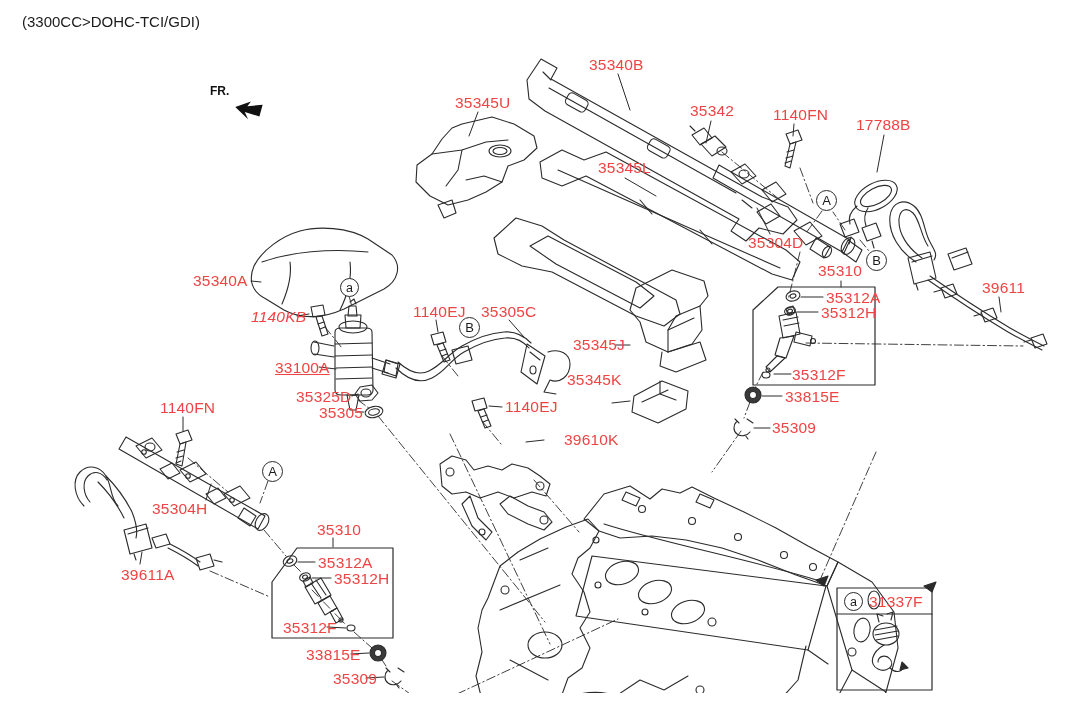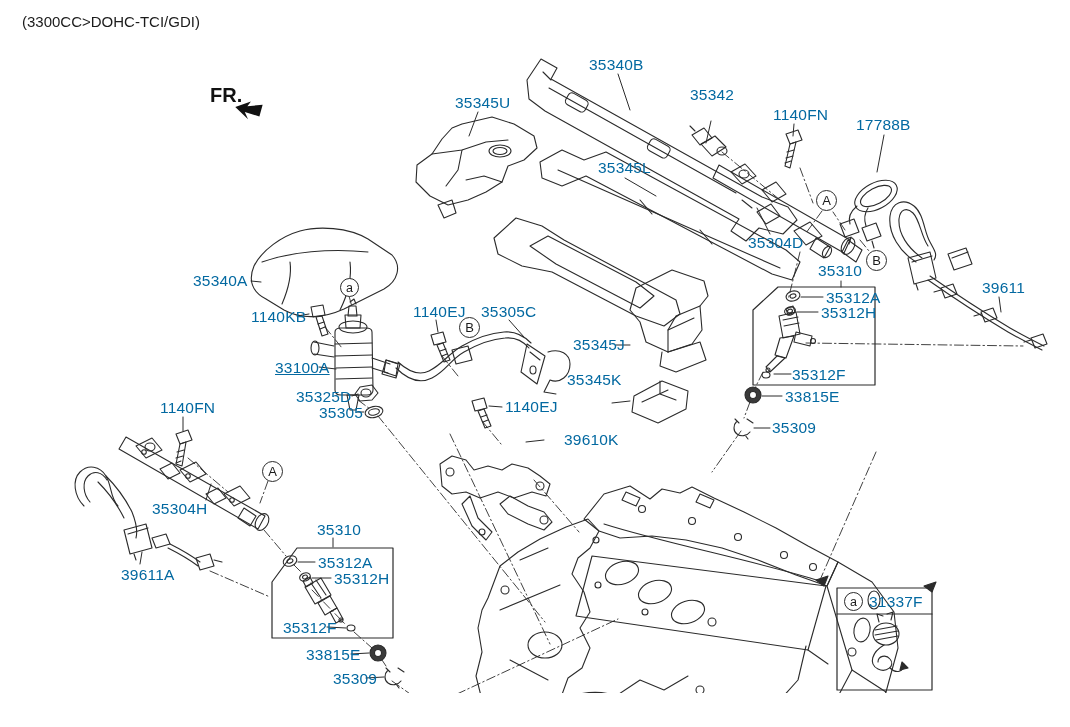--- a/index.html
+++ b/index.html
@@ -1,21 +1,21 @@
 <!DOCTYPE html>
 <html><head>
 <meta charset="utf-8">
 <style>
   html,body{margin:0;padding:0;background:#fff;}
   .stage{position:relative;width:1070px;height:693px;background:#ffffff;overflow:hidden;
          font-family:"Liberation Sans",sans-serif;}
   .stage svg{position:absolute;left:0;top:0;}
-  .lbl{position:absolute;font-size:15.5px;line-height:1.05;color:#0369a1;white-space:nowrap;letter-spacing:.2px;}
+  .lbl{position:absolute;font-size:15.5px;line-height:1.05;color:#ef4444;white-space:nowrap;letter-spacing:.2px;}
   .title{position:absolute;font-size:15px;color:#1b1b1b;white-space:nowrap;}
-  .fr{position:absolute;font-size:20px;font-weight:bold;color:#111;}
+  .fr{position:absolute;font-size:12px;font-weight:bold;color:#111;}
   .callout{position:absolute;box-sizing:border-box;border:1.4px solid #2b2b2b;border-radius:50%;
            background:#fff;display:flex;align-items:center;justify-content:center;
            font-size:13px;color:#1b1b1b;}
   .co-lg{width:21px;height:21px;}
   .co-sm{width:19px;height:19px;font-size:12.5px;}
 </style>
 </head>
 <body>
 
 <div class="stage">
@@ -372,31 +372,31 @@
       <path d="M534,480 L579,532"></path>
     </g>
   </g>
 </svg>
 
 <div class="title" style="left:22px;top:13px;">(3300CC&gt;DOHC-TCI/GDI)</div>
 <div class="fr" style="left:210px;top:84px;">FR.</div>
 
 <div class="lbl" style="left:589px;top:57px;">35340B</div>
 <div class="lbl" style="left:455px;top:95px;">35345U</div>
-<div class="lbl" style="left:690px;top:87px;">35342</div>
+<div class="lbl" style="left:690px;top:103px;">35342</div>
 <div class="lbl" style="left:773px;top:107px;">1140FN</div>
 <div class="lbl" style="left:856px;top:117px;">17788B</div>
 <div class="lbl" style="left:598px;top:160px;">35345L</div>
 <div class="lbl" style="left:748px;top:235px;">35304D</div>
 <div class="lbl" style="left:818px;top:263px;">35310</div>
 <div class="lbl" style="left:982px;top:280px;">39611</div>
 <div class="lbl" style="left:193px;top:273px;">35340A</div>
 <div class="lbl" style="left:826px;top:290px;">35312A</div>
 <div class="lbl" style="left:821px;top:305px;">35312H</div>
-<div class="lbl" style="left:251px;top:309px;">1140KB</div>
+<div class="lbl" style="left:251px;top:309px;font-style:italic;">1140KB</div>
 <div class="lbl" style="left:413px;top:304px;">1140EJ</div>
 <div class="lbl" style="left:481px;top:304px;">35305C</div>
 <div class="lbl" style="left:275px;top:360px;text-decoration:underline;">33100A</div>
 <div class="lbl" style="left:573px;top:337px;">35345J</div>
 <div class="lbl" style="left:296px;top:389px;">35325D</div>
 <div class="lbl" style="left:792px;top:367px;">35312F</div>
 <div class="lbl" style="left:319px;top:405px;">35305</div>
 <div class="lbl" style="left:785px;top:389px;">33815E</div>
 <div class="lbl" style="left:160px;top:400px;">1140FN</div>
 <div class="lbl" style="left:505px;top:399px;">1140EJ</div>

